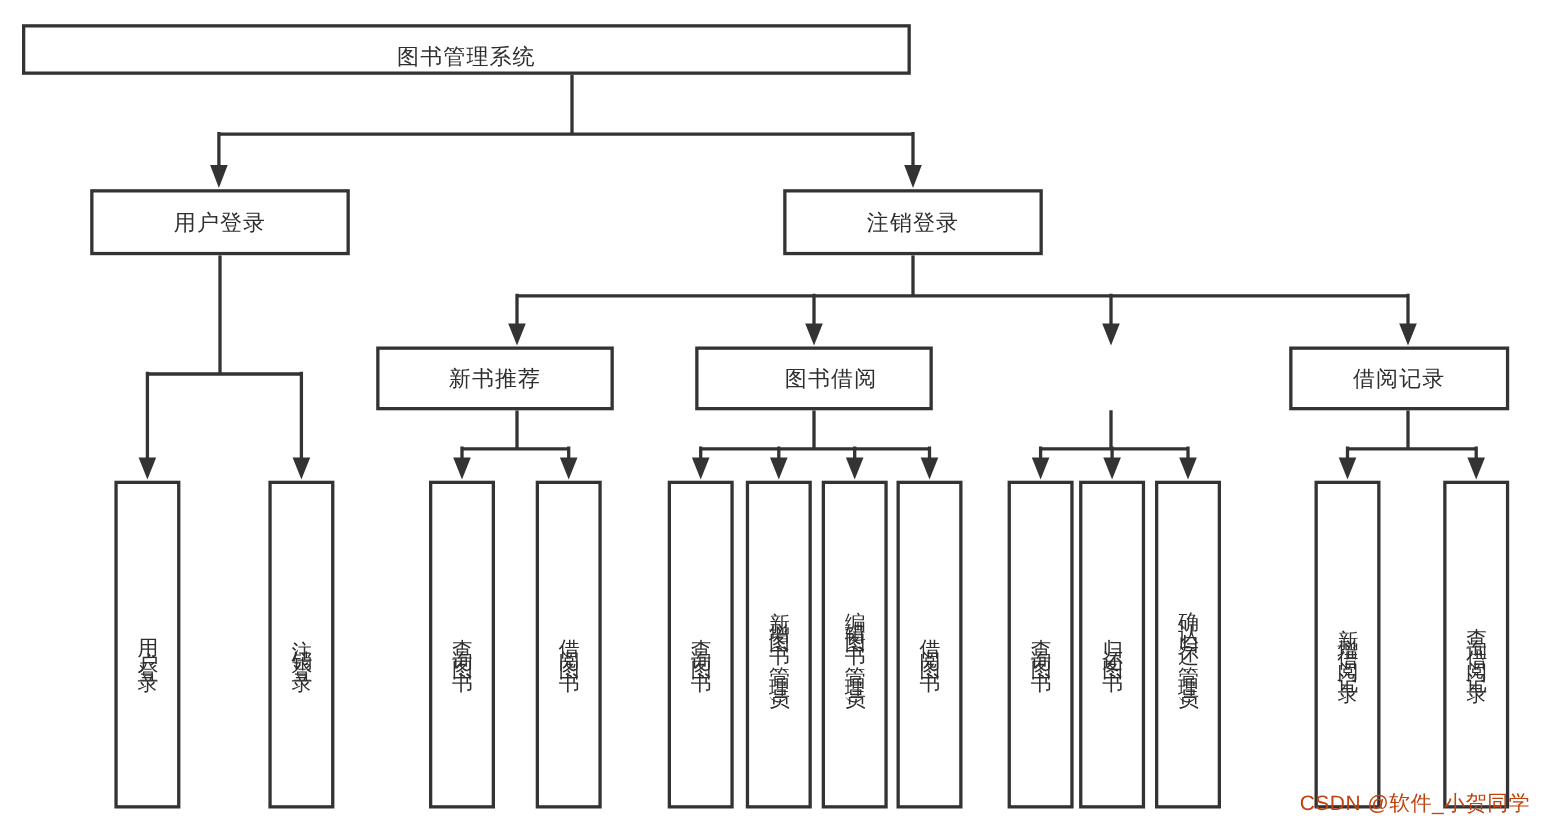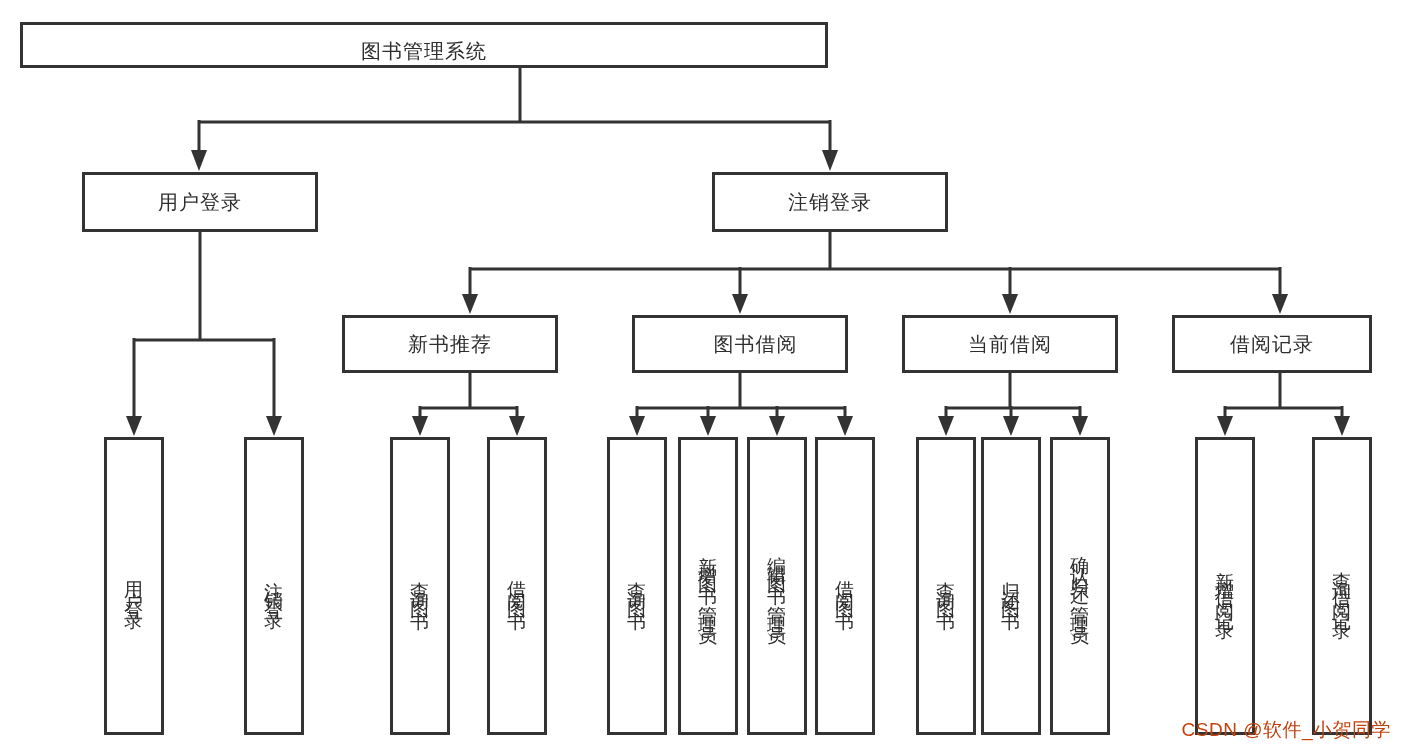--- a/index.html
+++ b/index.html
@@ -139,23 +139,20 @@
   <div class="node" style="left:712px; top:172px; width:236px; height:60px;">
     <span>注销登录</span>
   </div>
 
   <div class="node" style="left:342px; top:315px; width:216px; height:58px;">
     <span>新书推荐</span>
   </div>
   <div class="node" style="left:632px; top:315px; width:216px; height:58px;padding-left:31px;">
     <span>图书借阅</span>
   </div>
-  <div class="node" style="left:902px; top:315px; width:216px; height:58px;">
-    <span>当前借阅</span>
-  </div>
   <div class="node" style="left:1172px; top:315px; width:200px; height:58px;">
     <span>借阅记录</span>
   </div>
 
   <div class="node vert" style="left:104px; top:437px; width:60px; height:298px;">
     <span class="vtext">用户登录</span>
   </div>
   <div class="node vert" style="left:244px; top:437px; width:60px; height:298px;">
     <span class="vtext">注销登录</span>
   </div>

